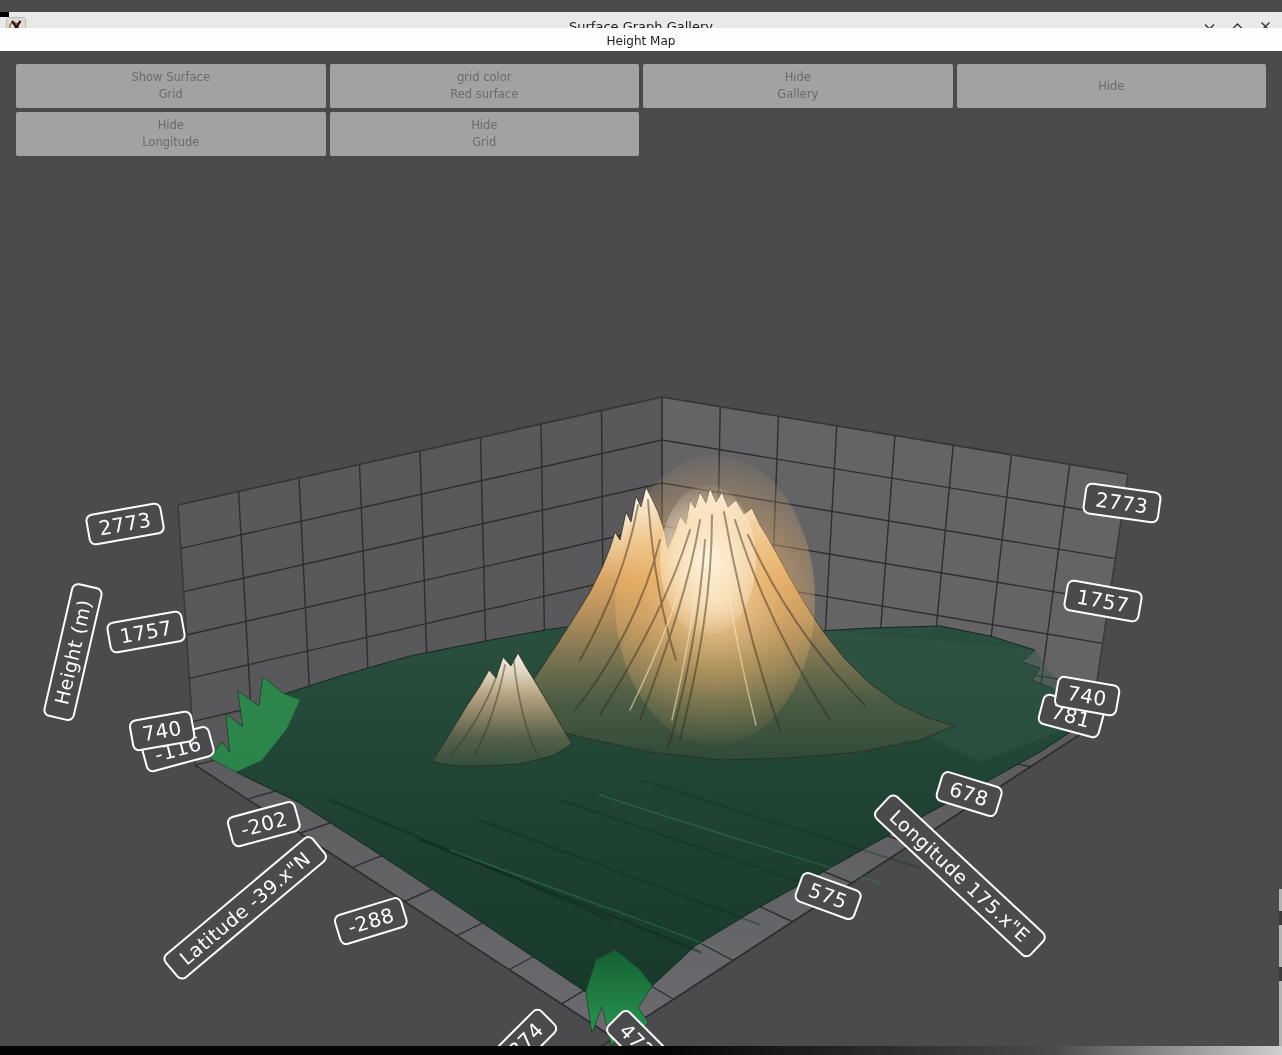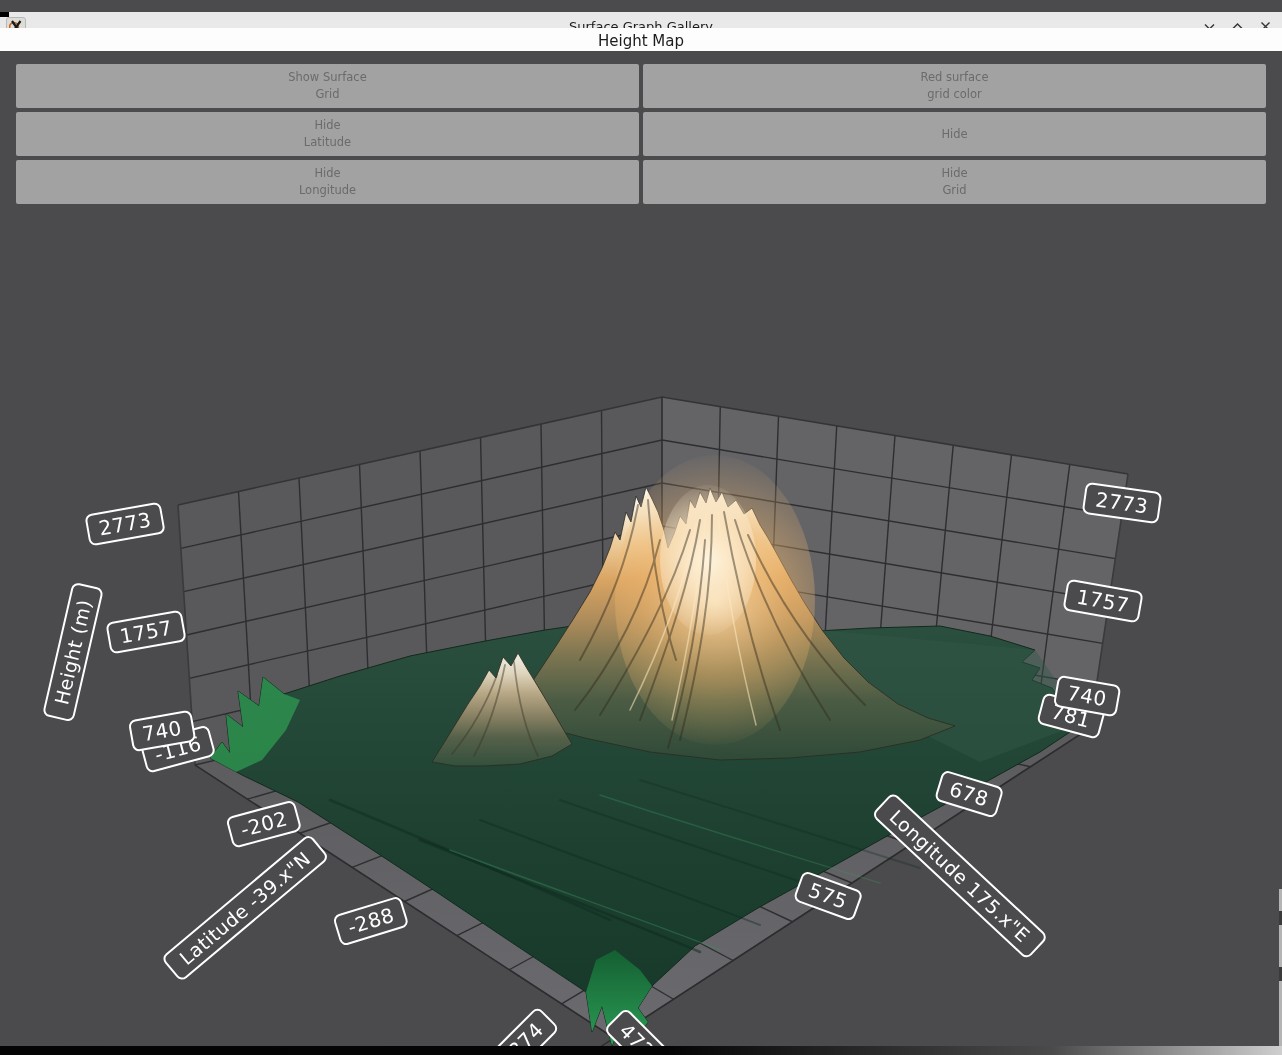--- a/index.html
+++ b/index.html
@@ -10,27 +10,27 @@
     display:flex;align-items:center;margin-top:12px;}
   .corner-notch{position:absolute;top:0;left:0;width:9px;height:5px;background:#000;z-index:60;}
   .app-icon{position:absolute;left:6px;top:5px;width:18px;height:18px;background:#dcdcd8;
     border:1px solid #b9b9b4;border-radius:3px;display:flex;align-items:center;justify-content:center;}
   .win-title{flex:1;text-align:center;font-size:13px;color:#1b1b1b;}
   .win-controls{position:absolute;right:8px;top:0;height:28px;display:flex;align-items:center;gap:10px;}
   .win-btn{width:18px;height:18px;display:flex;align-items:center;justify-content:center;cursor:default;}
   
   .tabbar{position:absolute;top:28px;left:0;right:0;height:23px;background:#fdfdfd;display:flex;}
   .tab{flex:1;display:flex;align-items:center;justify-content:center;background:#e7e7e7;
-    border-top:2px solid #fbfbfb;border-left:1px solid #c6c6c6;font-size:15px;color:#1c1c1c;cursor:default;}
+    border-top:2px solid #fbfbfb;border-left:1px solid #c6c6c6;font-size:12px;color:#1c1c1c;cursor:default;}
   .tab:first-child{border-left:none;}
   .tab.active{background:#fdfdfd;border-top:2px solid #fdfdfd;}
   
   .content{position:absolute;top:51px;left:0;right:0;bottom:0;background:#4b4b4d;}
   .btn-grid{position:absolute;top:13px;left:16px;right:16px;display:grid;
-    grid-template-columns:1fr 1fr;grid-auto-rows:44px;gap:4px 4px;}
+    grid-template-columns:1fr 1fr 1fr 1fr;grid-auto-rows:44px;gap:4px 4px;}
   .gbtn{background:#a2a2a2;border:none;border-radius:2px;color:#6b6b6b;font-size:11.5px;
     line-height:17px;font-family:inherit;padding:0;cursor:default;}
   .gbtn span{display:block;}
   
   .scene{position:absolute;left:0;top:0;width:1282px;height:1004px;}
   .scene svg{position:absolute;left:0;top:0;}
   
   .axl{position:absolute;transform:translate(-50%,-50%) rotate(var(--r,0deg));
     border:2px solid #fff;border-radius:7px;padding:2px 10px;font-size:20px;color:#fff;
     background:#4b4b4d;white-space:nowrap;letter-spacing:.5px;z-index:10;}
@@ -81,26 +81,26 @@
   </div>
 
   <div class="content">
 
     <div class="btn-grid">
       <button class="gbtn">
         <span>Show Surface</span>
           <span>Grid</span>
         </button>
       <button class="gbtn">
-        <span>Red surface</span>
-          <span>grid color</span>
+        <span>grid color</span>
+          <span>Red surface</span>
         </button>
       <button class="gbtn">
         <span>Hide</span>
-          <span>Latitude</span>
+          <span>Gallery</span>
         </button>
       <button class="gbtn">
         <span>Hide</span>
         </button>
       <button class="gbtn">
         <span>Hide</span>
           <span>Longitude</span>
         </button>
       <button class="gbtn">
         <span>Hide</span>

